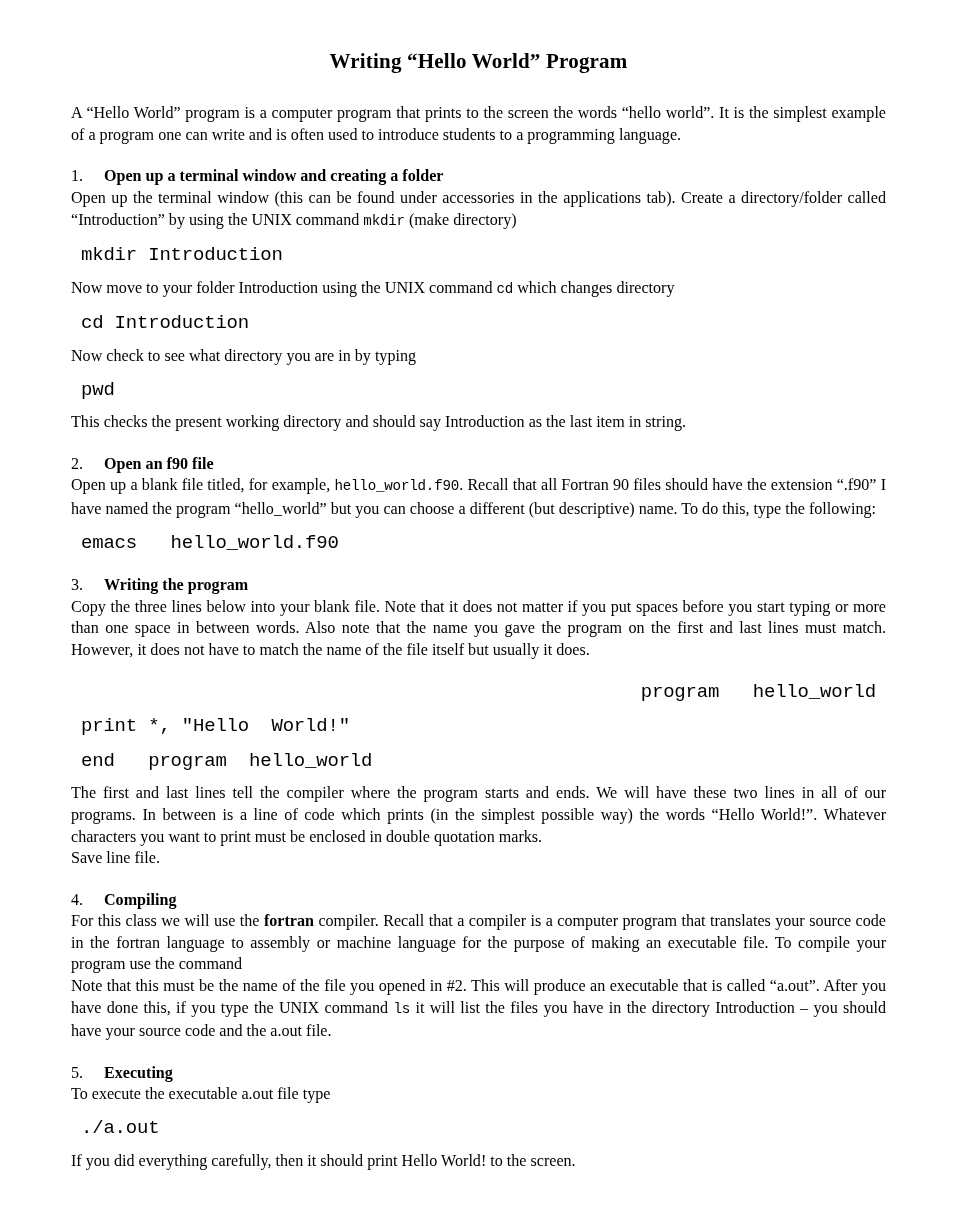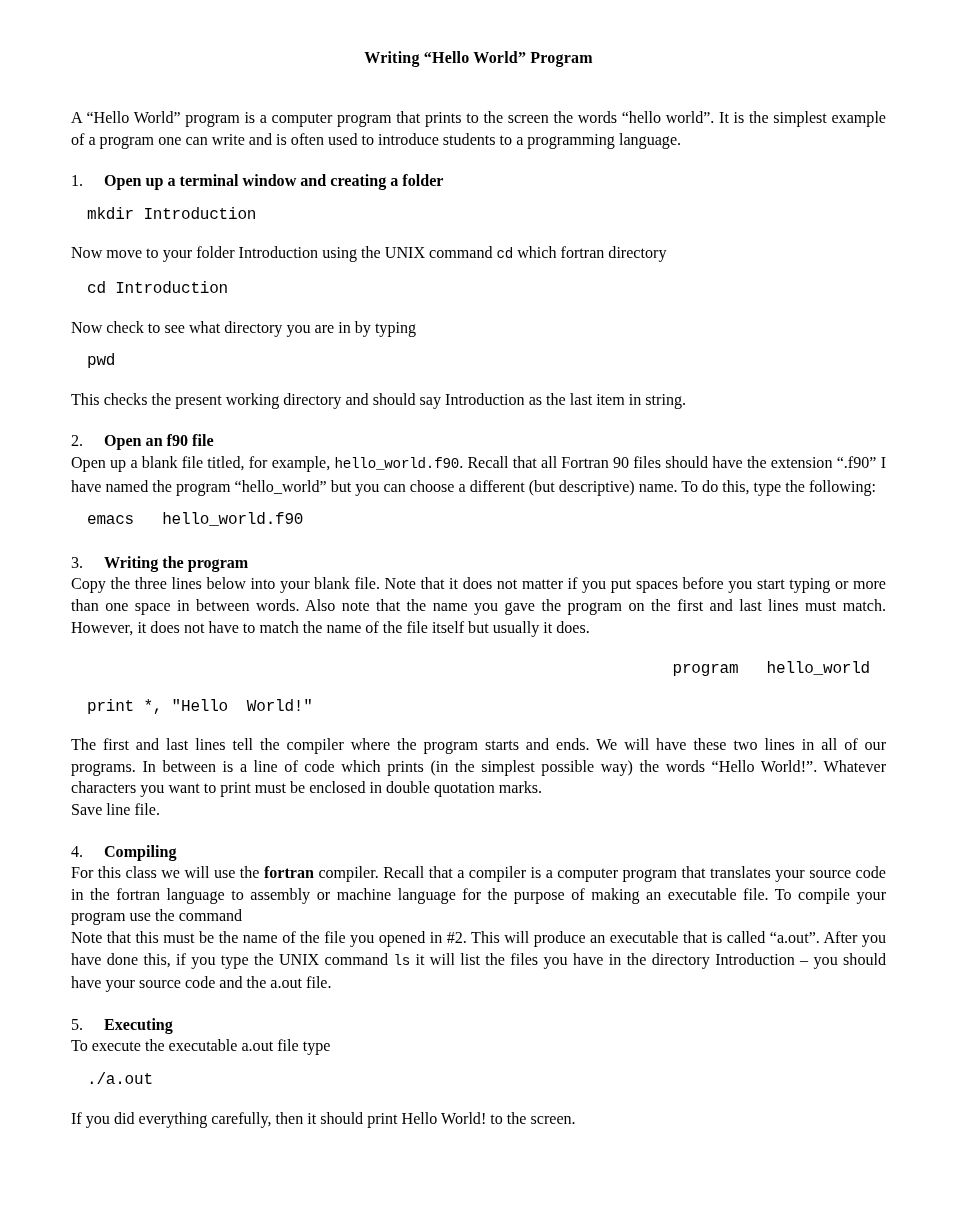--- a/index.html
+++ b/index.html
@@ -17,23 +17,23 @@
   .page {
     position: relative;
     width: 968px;
     height: 1222px;
     box-sizing: border-box;
     padding: 48px 82px 0 71px;
   }
   .doc-title {
     text-align: center;
     font-weight: bold;
-    font-size: 16px;
+    font-size: 21px;
     line-height: 1.25;
-    margin: 0 0 39px 0;
+    margin: 0 0 28px 0;
     letter-spacing: 0.2px;
   }
   p.para {
     margin: 0 0 0 0;
     font-size: 16.1px;
     line-height: 21.6px;
     text-align: justify;
     text-justify: inter-word;
     hyphens: none;
   }
@@ -51,23 +51,23 @@
   .section-num {
     width: 33px;
     flex: 0 0 33px;
     font-weight: normal;
   }
   .section-title {
     font-weight: bold;
   }
   .code {
     font-family: "Liberation Mono", "DejaVu Sans Mono", monospace;
-    font-size: 16px;
+    font-size: 19px;
     line-height: 21.6px;
-    margin: 16px;
+    margin: 10px;
     white-space: pre;
     letter-spacing: -0.2px;
   }
   .mono {
     font-family: "Liberation Mono", "DejaVu Sans Mono", monospace;
     font-size: 14.2px;
     letter-spacing: -0.2px;
   }
   b.bf { font-weight: bold; }
   .codeline { margin-top: 13px; }
@@ -79,22 +79,23 @@
 
   <h1 class="doc-title">Writing “Hello World” Program</h1>
 
   <p class="para">A “Hello World” program is a computer program that prints to the screen the words “hello world”. It is the simplest example of a program one can write and is often used to introduce students to a programming language.</p>
 
   <div class="gap-section">
     <div class="section-head">
       <span class="section-num">1.</span>
       <span class="section-title">Open up a terminal window and creating a folder</span>
     </div>
+    <p class="para"><span>Open up the terminal window (this can be found under accessories in the applications tab). Create a directory/folder called “Introduction” by using the UNIX command </span><span class="mono">mkdir</span><span> (make directory)</span></p>
     <pre class="code codeline">mkdir Introduction</pre>
-    <p class="para gap-small"><span>Now move to your folder Introduction using the UNIX command </span><span class="mono">cd</span><span> which fortran directory</span></p>
+    <p class="para gap-small"><span>Now move to your folder Introduction using the UNIX command </span><span class="mono">cd</span><span> which changes directory</span></p>
     <pre class="code codeline">cd Introduction</pre>
     <p class="para gap-small">Now check to see what directory you are in by typing</p>
     <pre class="code codeline">pwd</pre>
     <p class="para gap-small">This checks the present working directory and should say Introduction as the last item in string.</p>
   </div>
 
   <div class="gap-section">
     <div class="section-head">
       <span class="section-num">2.</span>
       <span class="section-title">Open an f90 file</span>
@@ -104,20 +105,21 @@
   </div>
 
   <div class="gap-section">
     <div class="section-head">
       <span class="section-num">3.</span>
       <span class="section-title">Writing the program</span>
     </div>
     <p class="para">Copy the three lines below into your blank file. Note that it does not matter if you put spaces before you start typing or more than one space in between words. Also note that the name you gave the program on the first and last lines must match. However, it does not have to match the name of the file itself but usually it does.</p>
     <pre class="code" style="margin-top:21px;text-align:right;">program   hello_world</pre>
     <pre class="code codeline">print *, "Hello  World!"</pre>
+    <pre class="code codeline">end   program  hello_world</pre>
     <p class="para gap-para">The first and last lines tell the compiler where the program starts and ends. We will have these two lines in all of our programs. In between is a line of code which prints (in the simplest possible way) the words “Hello World!”. Whatever characters you want to print must be enclosed in double quotation marks.</p>
     <p class="para gap-small">Save line file.</p>
   </div>
 
   <div class="gap-section">
     <div class="section-head">
       <span class="section-num">4.</span>
       <span class="section-title">Compiling</span>
     </div>
     <p class="para"><span>For this class we will use the </span><b class="bf">fortran</b><span> compiler. Recall that a compiler is a computer program that translates your source code in the fortran language to assembly or machine language for the purpose of making an executable file. To compile your program use the command</span></p>

